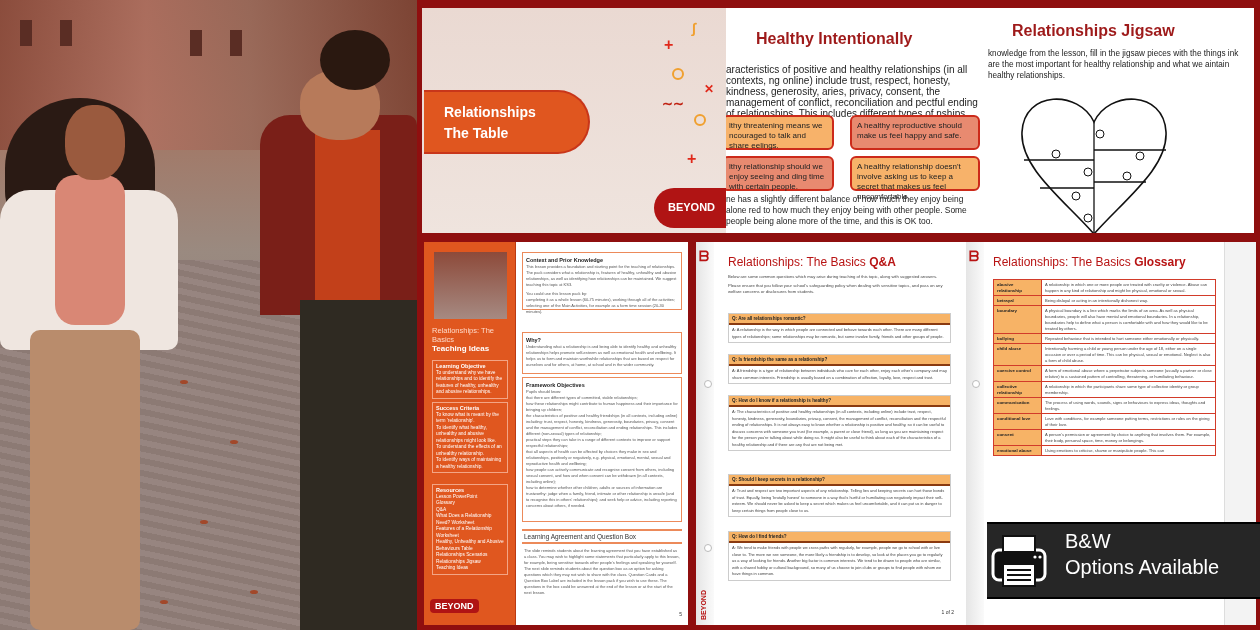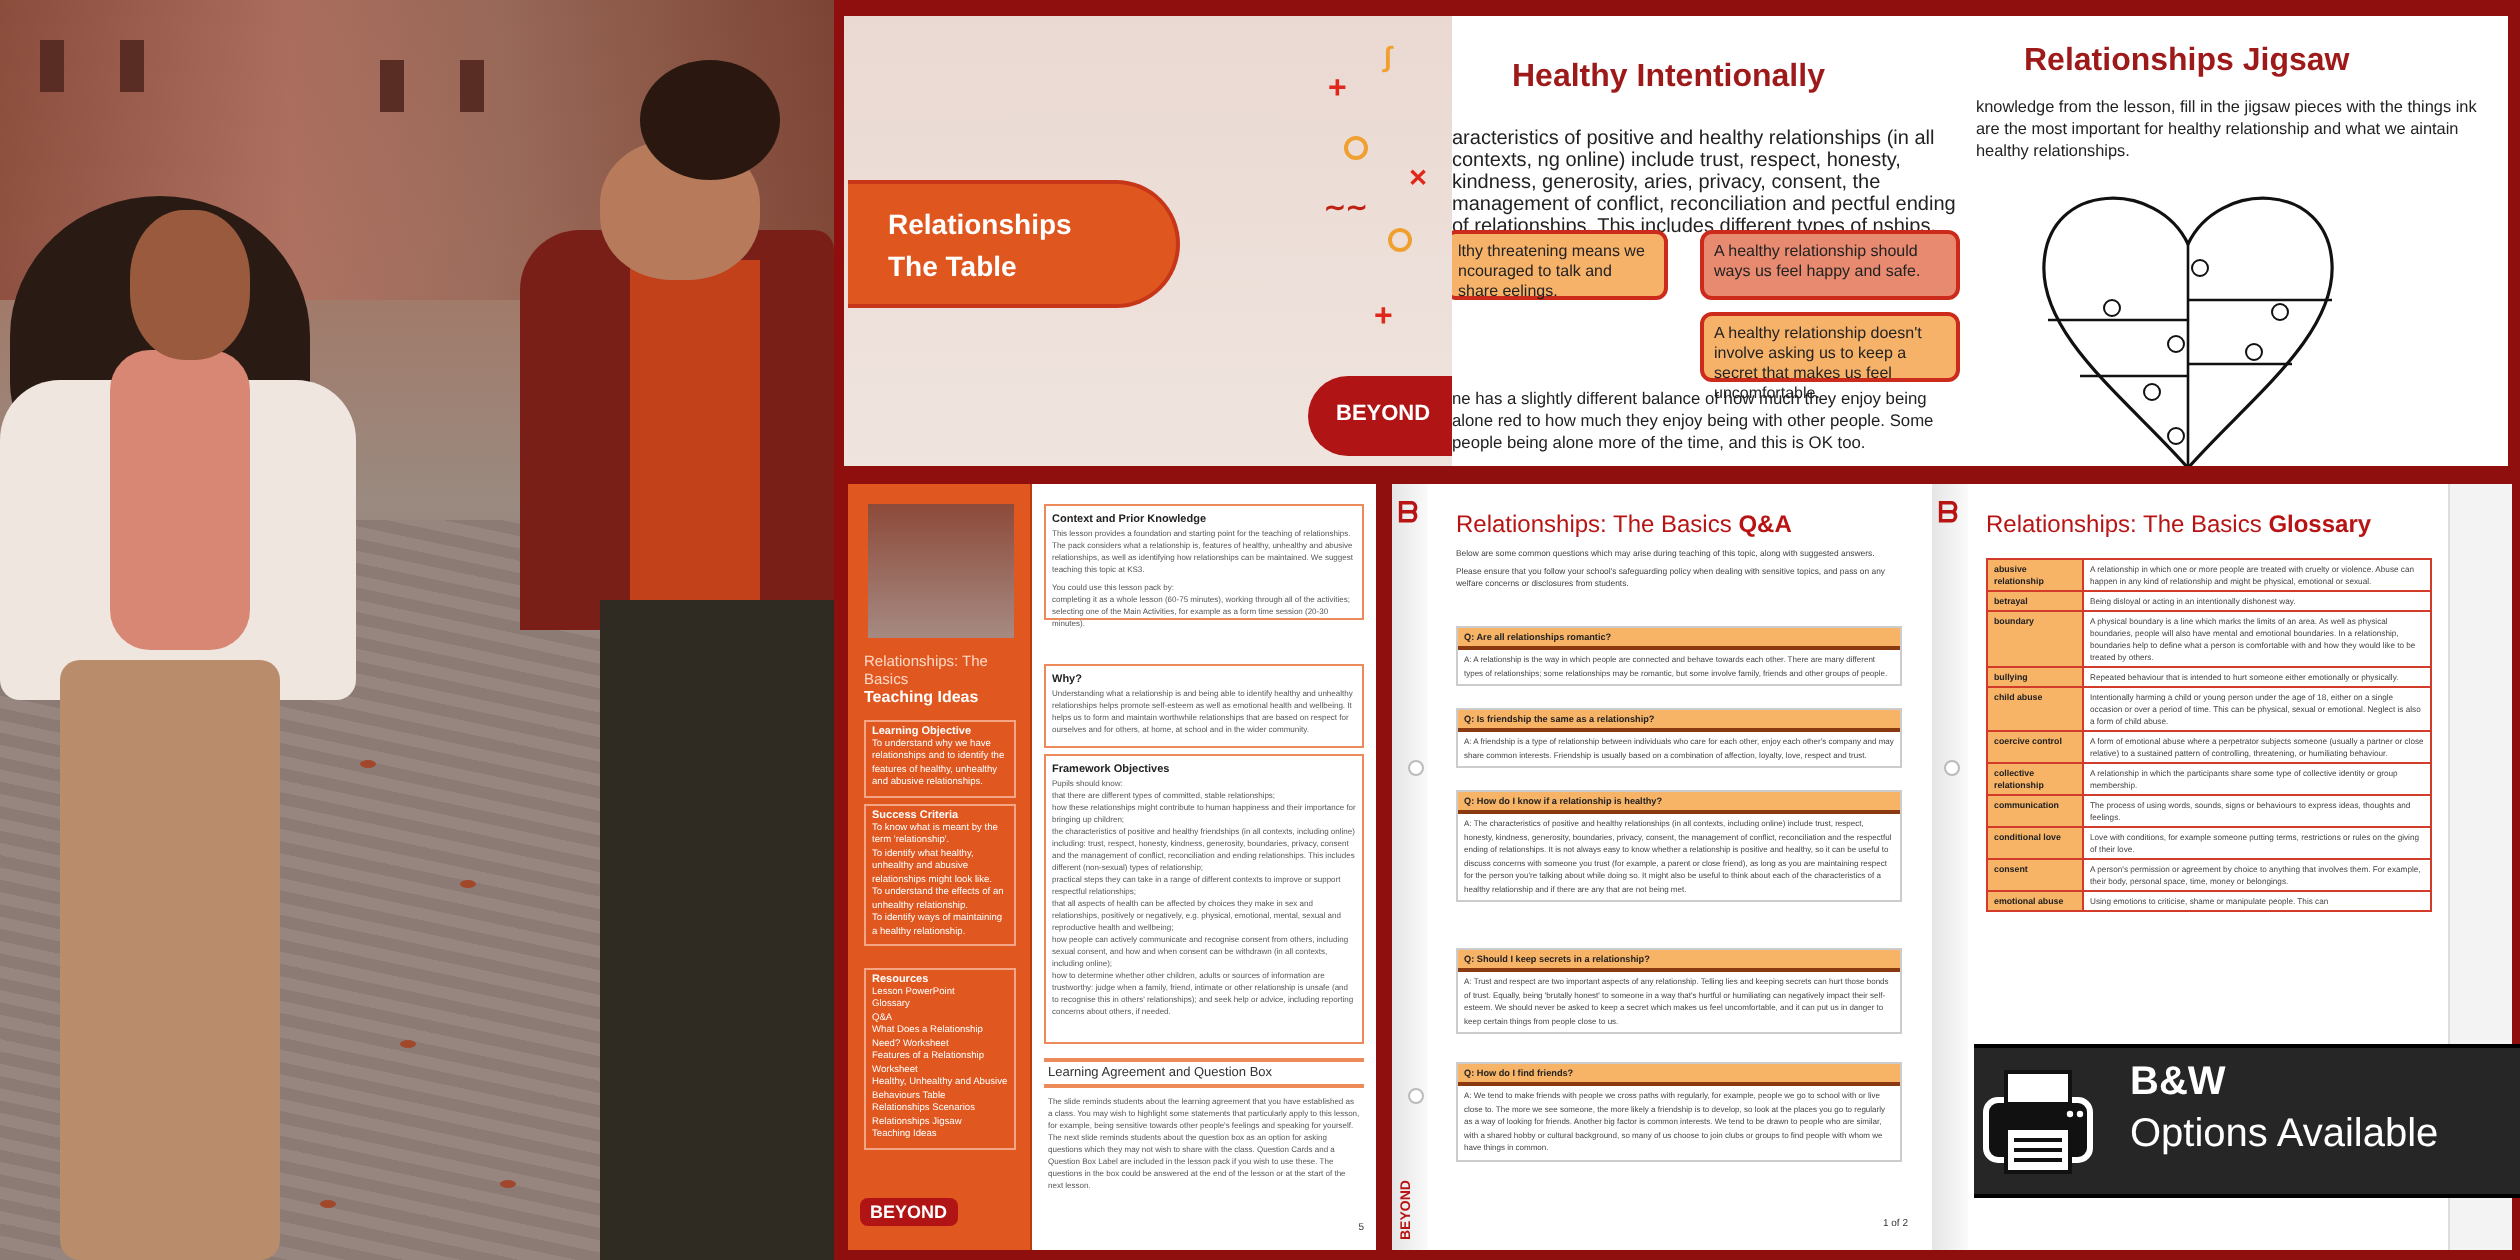--- a/index.html
+++ b/index.html
@@ -63,21 +63,21 @@
 .s7{left:966px;top:242px;width:290px;height:383px;background:#fff}
 .s7 .edge{position:absolute;left:0;top:0;width:18px;height:383px;background:linear-gradient(90deg,#e5e5e5,#fafafa)}
 .s7 .back{position:absolute;left:258px;top:0;width:32px;height:383px;background:#f3f3f3;border-left:1px solid #ddd}
 .s7 .blogo{position:absolute;left:3px;top:6px;color:#b81414;font-weight:bold;font-size:14px}
 .s7 .title{position:absolute;left:27px;top:13px;font-size:12px;color:#b81414}
 .gl{position:absolute;left:27px;top:37px;width:223px;border-collapse:collapse}
 .gl td{border:1px solid #d23b2a;font-size:4.1px;line-height:6px;padding:1.5px 3px;vertical-align:top;color:#444}
 .gl td.term{background:#f7b366;font-weight:bold;color:#222;width:48px;font-size:4.4px}
 .bw{position:absolute;left:987px;top:522px;width:273px;height:77px;background:#262626;border-top:2px solid #000;border-bottom:2px solid #000}
 .bw .pr{position:absolute;left:2px;top:8px;width:60px;height:58px}
-.bw .l1{position:absolute;left:78px;top:6px;font-size:20px;font-weight:bold;color:#fff}
+.bw .l1{position:absolute;left:78px;top:6px;font-size:20px;font-weight:normal;color:#fff}
 .bw .l2{position:absolute;left:78px;top:32px;font-size:20px;color:#fff}
 .hole{position:absolute;width:8px;height:8px;border:1px solid #bbb;border-radius:50%;background:#fff}
 </style>
 </head>
 <body>
 
 <div class="photo">
   <div class="bldg"></div>
   <div class="win" style="left:20px;top:20px"></div>
   <div class="win" style="left:60px;top:20px"></div>
@@ -113,21 +113,22 @@
   <div class="deco" style="left:240px;top:88px;color:#c02010;font-size:13px">∼∼</div>
   <div class="deco" style="left:272px;top:106px;width:12px;height:12px;border:2px solid #f0a030;border-radius:50%"></div>
   <div class="deco" style="left:265px;top:142px;color:#e0281a;font-size:16px">+</div>
   <div class="logo">BEYOND</div>
 </div>
 
 <div class="slide s2">
   <div class="title">Healthy Intentionally</div>
   <div class="intro">aracteristics of positive and healthy relationships (in all contexts, ng online) include trust, respect, honesty, kindness, generosity, aries, privacy, consent, the management of conflict, reconciliation and pectful ending of relationships. This includes different types of nships, not just romantic ones.</div>
   <div class="box y" style="left:-4px;top:107px;width:112px;height:35px">lthy threatening means we ncouraged to talk and share eelings.</div>
-  <div class="box r" style="left:124px;top:107px;width:130px;height:35px">A healthy relationship should ways us feel happy and safe.</div>
+  <div class="box r" style="left:124px;top:107px;width:130px;height:35px">A healthy reproductive should make us feel happy and safe.</div>
+  <div class="box r" style="left:-4px;top:148px;width:112px;height:35px">lthy relationship should we enjoy seeing and ding time with certain people.</div>
   <div class="box y" style="left:124px;top:148px;width:130px;height:35px">A healthy relationship doesn't involve asking us to keep a secret that makes us feel uncomfortable.</div>
   <div class="outro" style="top:186px">ne has a slightly different balance of how much they enjoy being alone red to how much they enjoy being with other people. Some people being alone more of the time, and this is OK too.</div>
 </div>
 
 <div class="slide s3">
   <div class="title">Relationships Jigsaw</div>
   <div class="intro">knowledge from the lesson, fill in the jigsaw pieces with the things ink are the most important for healthy relationship and what we aintain healthy relationships.</div>
   <svg style="position:absolute;left:26px;top:82px" width="160" height="145" viewBox="0 0 160 145">
     <path d="M80 32 C65 0 10 0 8 42 C6 78 50 110 80 144 C110 110 154 78 152 42 C150 0 95 0 80 32 Z" fill="#fff" stroke="#111" stroke-width="1.6"></path>
     <line x1="80" y1="32" x2="80" y2="144" stroke="#111" stroke-width="1.3"></line>

